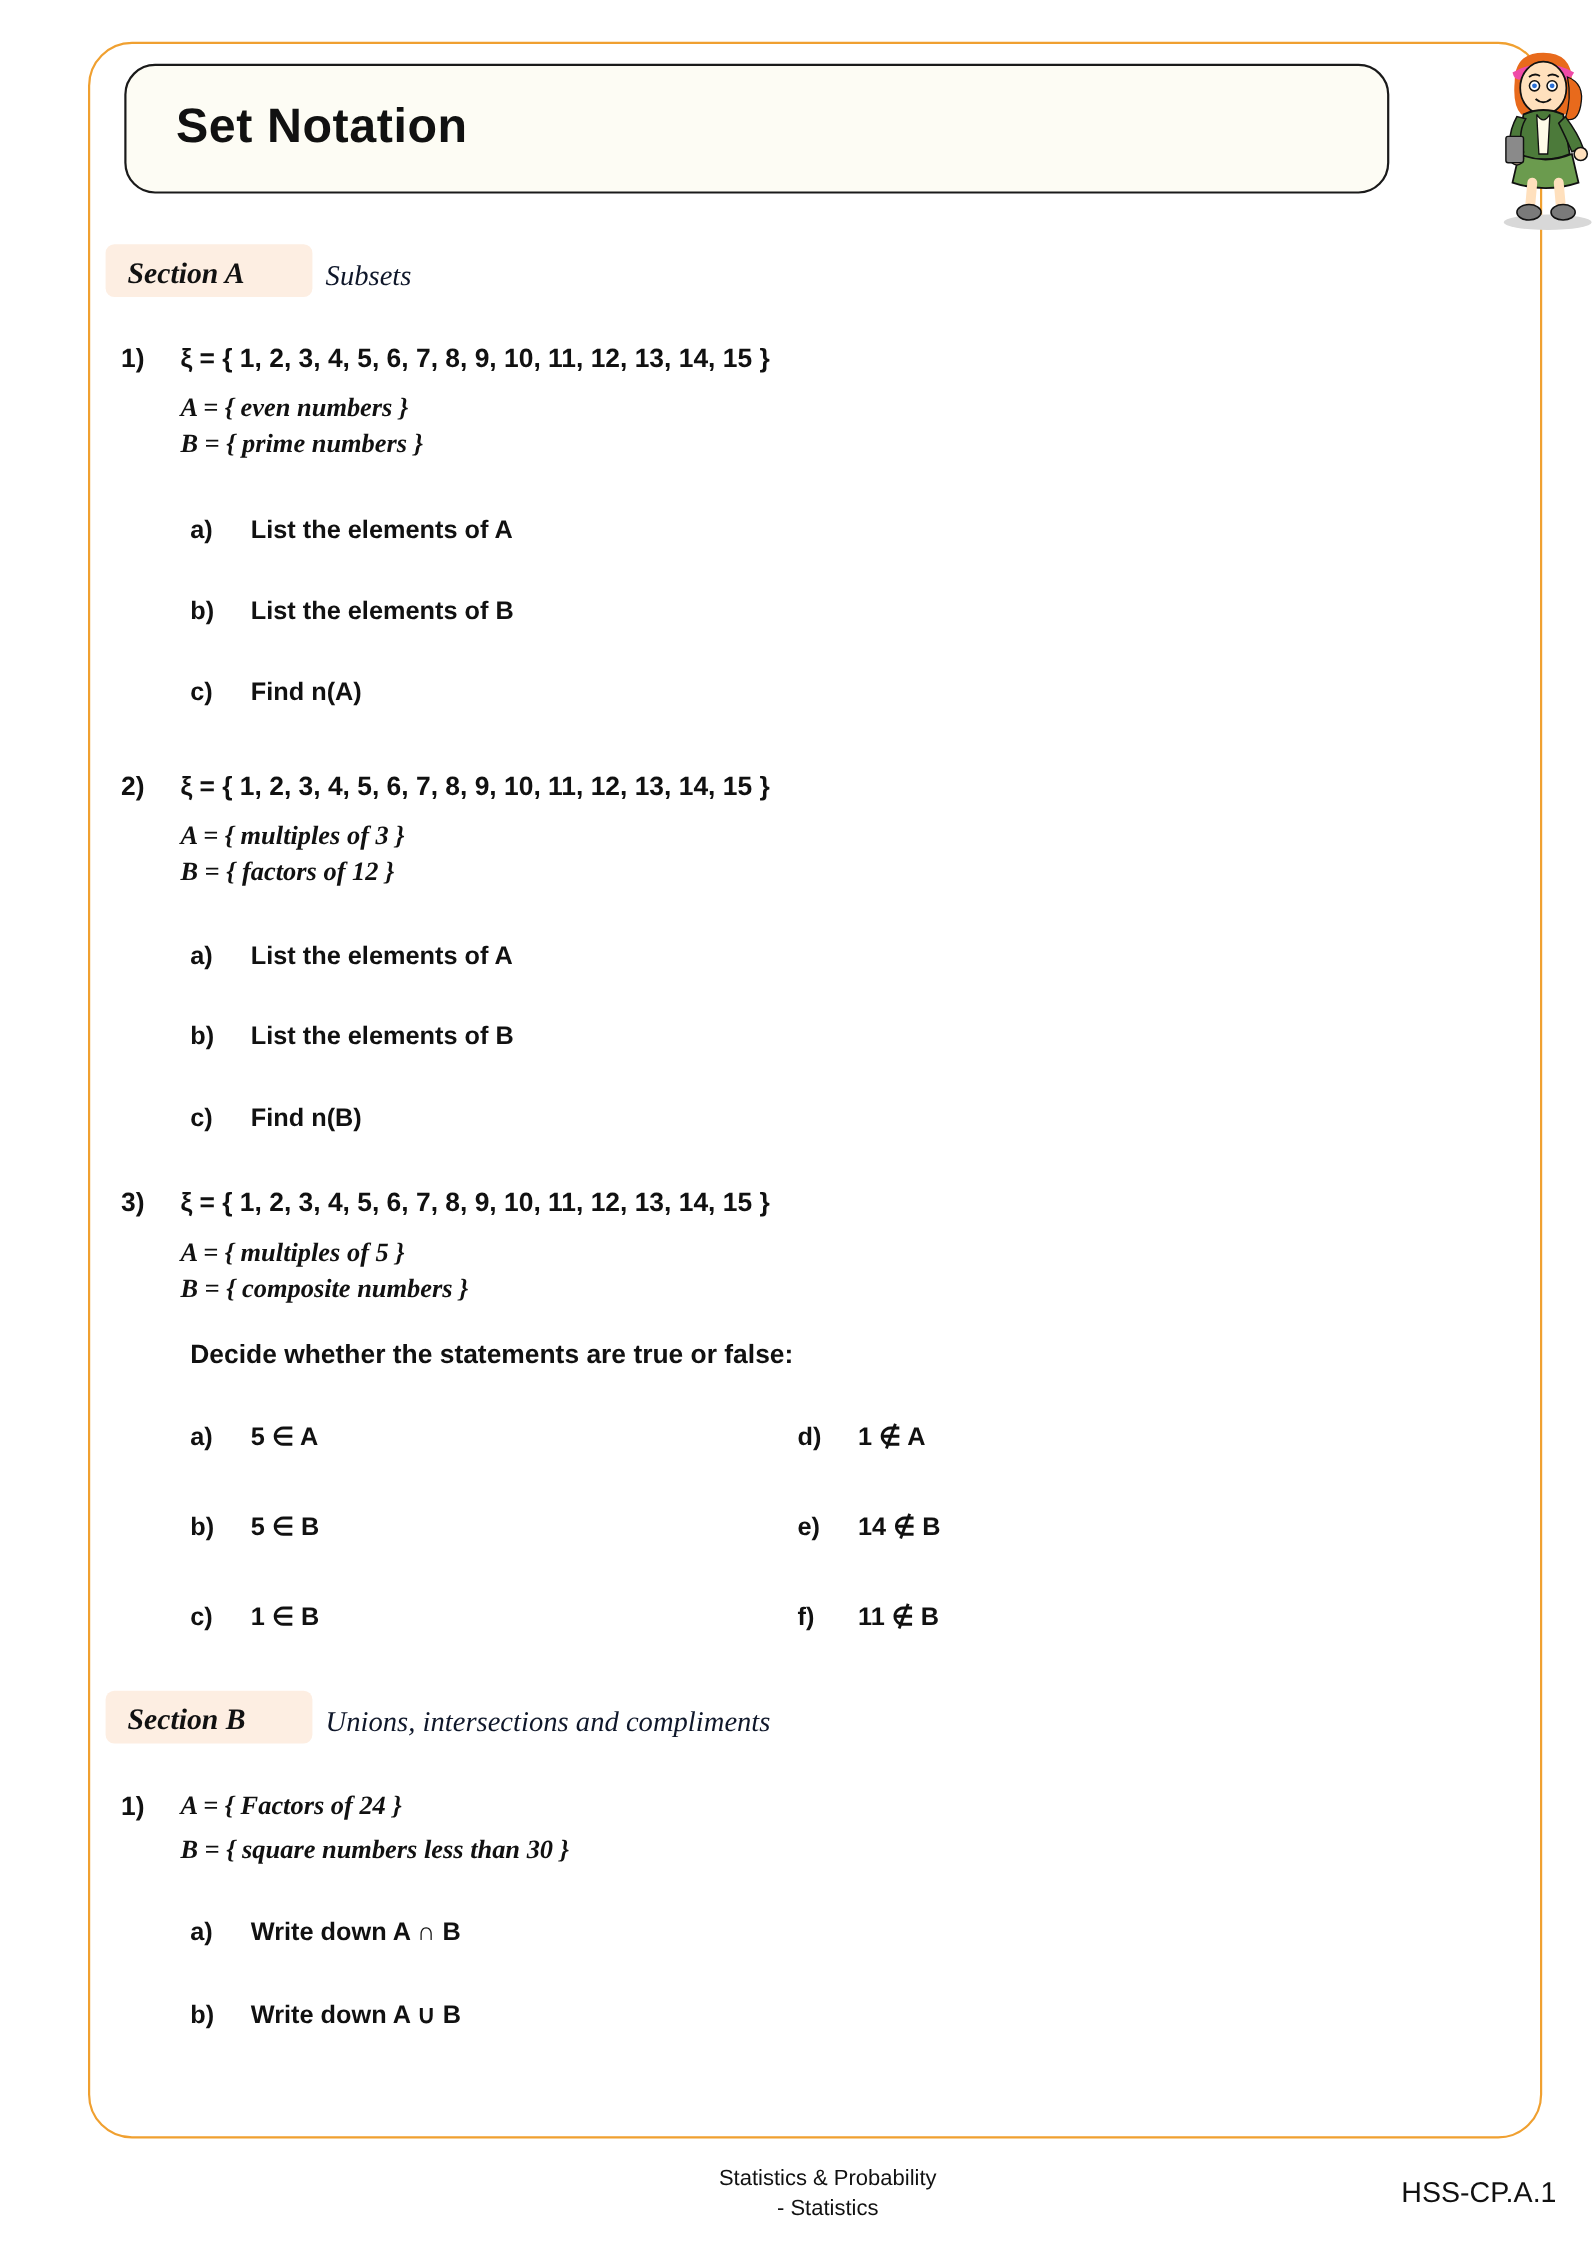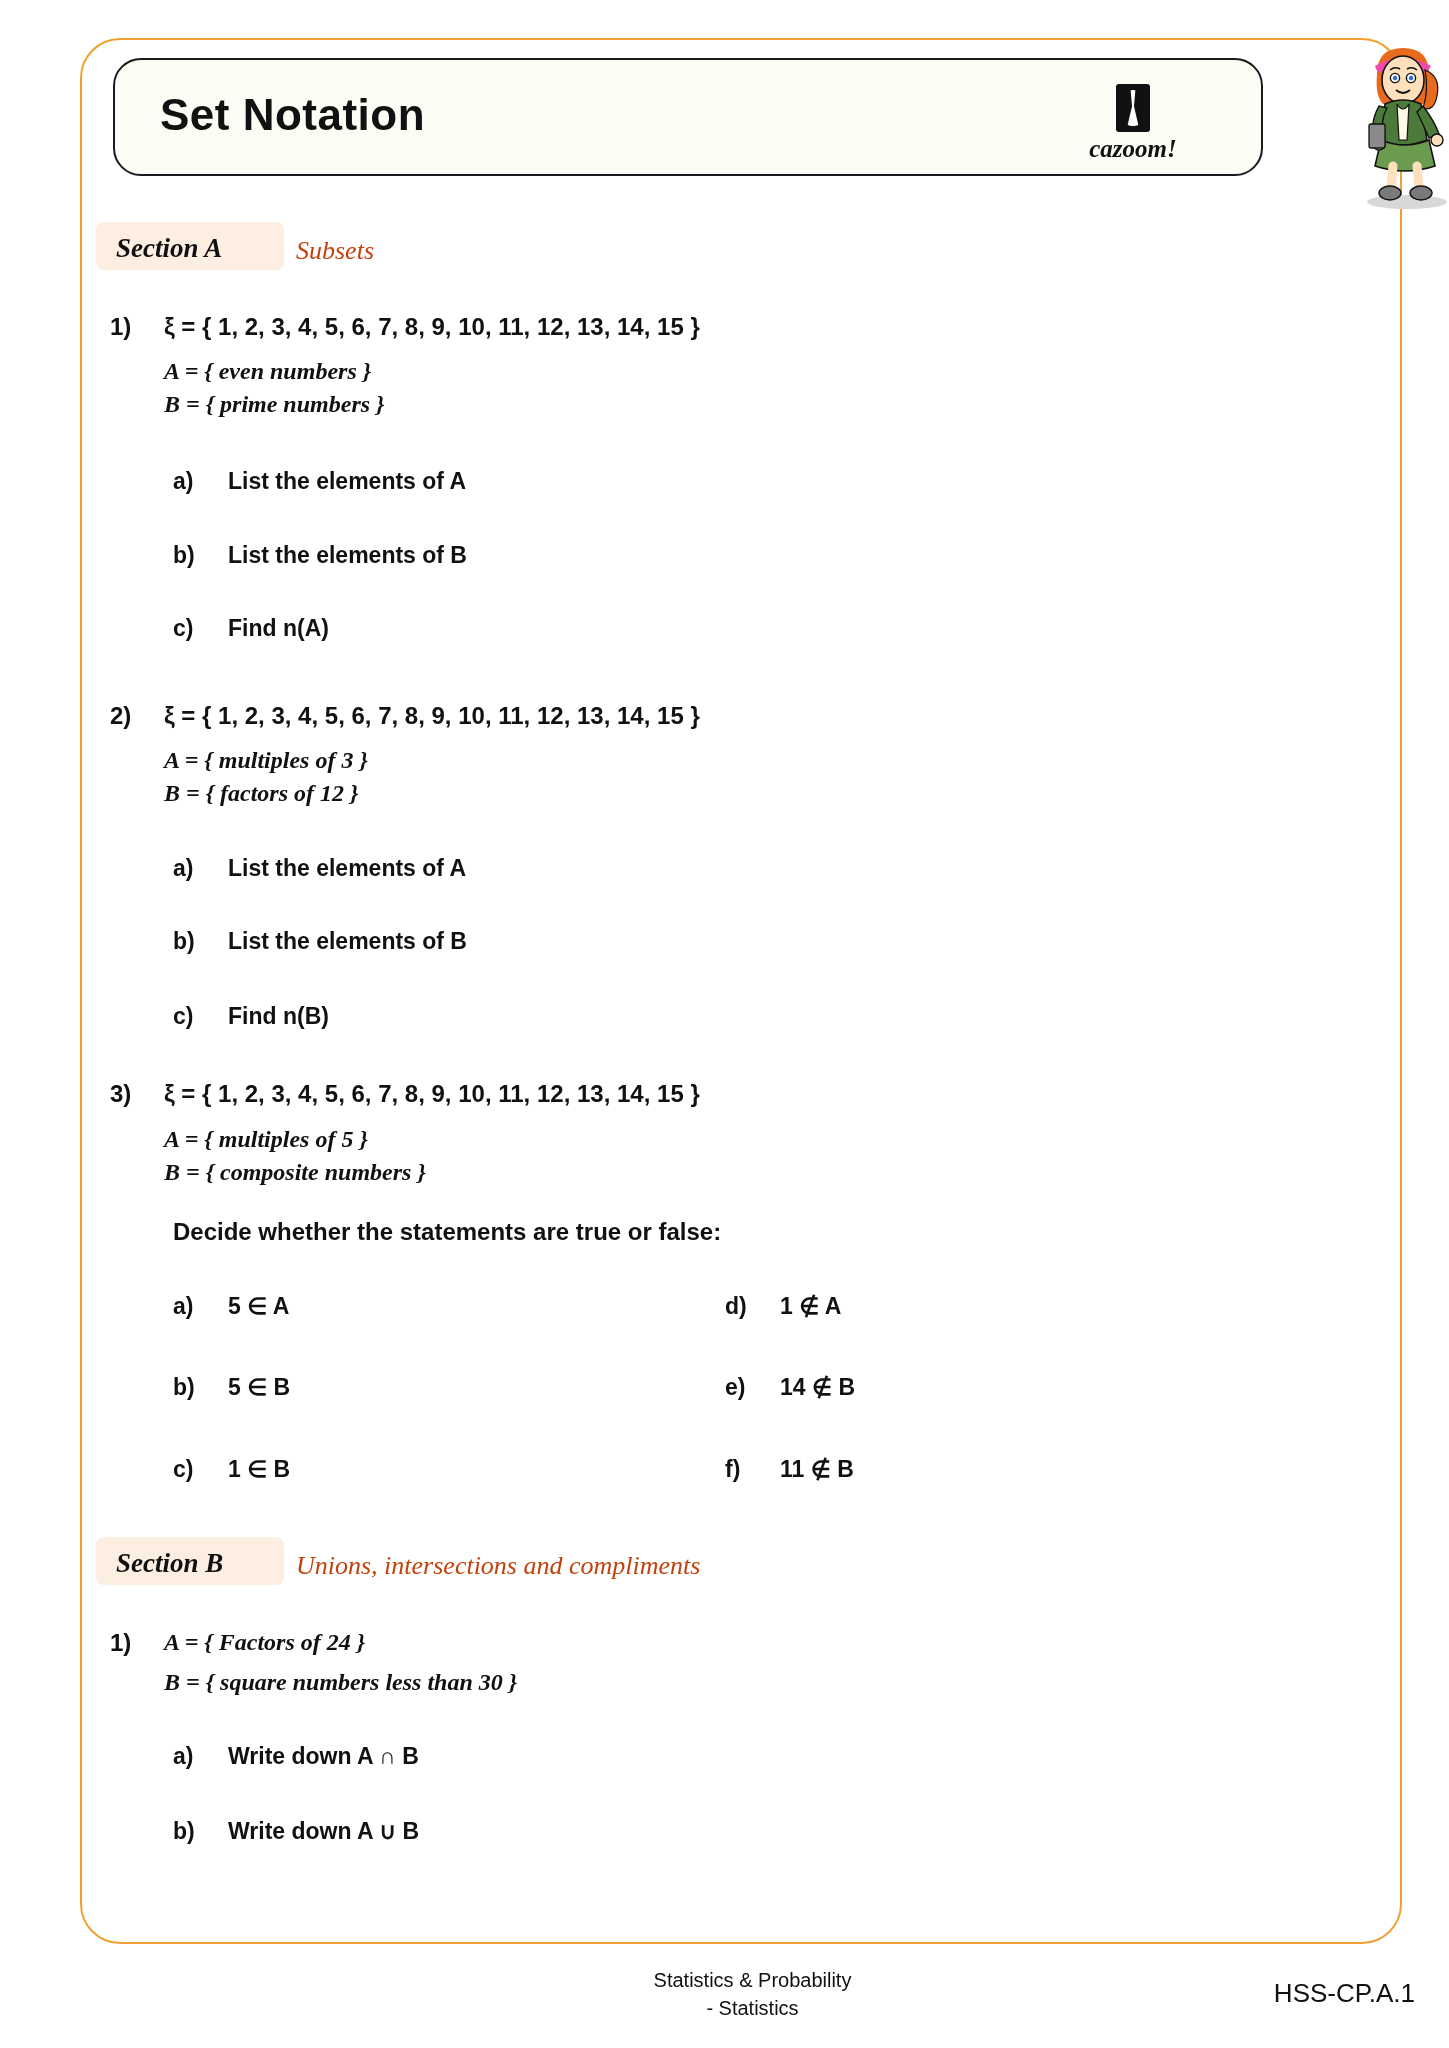--- a/index.html
+++ b/index.html
@@ -116,21 +116,21 @@
     font-style: italic;
     font-size: 27px;
     color: #111;
   }
   .section-sub {
     position: absolute;
     left: 268px;
     font-family: "Liberation Serif", serif;
     font-style: italic;
     font-size: 26px;
-    color: #c2410c;
+    color: #0f172a;
   }
 
   .qnum {
     position: absolute;
     font-size: 24px;
     font-weight: bold;
     color: #111;
   }
   .qtext {
     position: absolute;
@@ -205,24 +205,20 @@
 </style>
 </head>
 <body>
 
 <div class="page">
 
   <div class="sheet-border"></div>
 
   <div class="title-box">
     <div class="title-text">Set Notation</div>
-    <div class="brand">
-      <span class="brand-glyph"></span>
-      <span class="brand-name">cazoom!</span>
-    </div>
   </div>
 
   <div class="mascot">
     <svg width="110" height="170" viewBox="0 0 110 170">
       <ellipse cx="58" cy="162" rx="40" ry="7" fill="#d8d8d8"></ellipse>
 
       <path d="M28 34 q0 -26 26 -26 q26 0 26 26 q2 22 -6 30 l-40 0 q-8 -8 -6 -30z" fill="#e86a1c"></path>
 
       <path d="M26 26 q28 -16 56 0 q-4 8 -10 6 q-20 -10 -38 0 q-6 2 -8 -6z" fill="#ef4aa8"></path>
 

